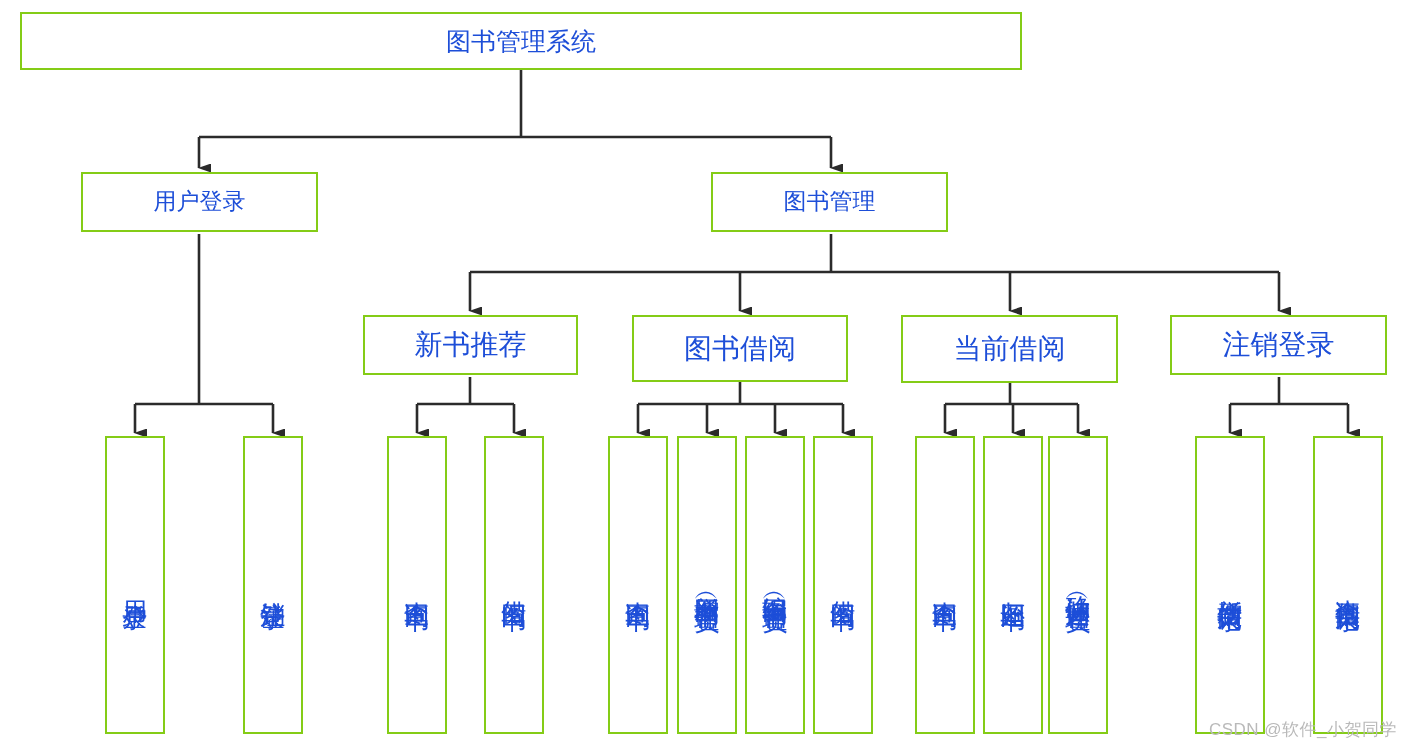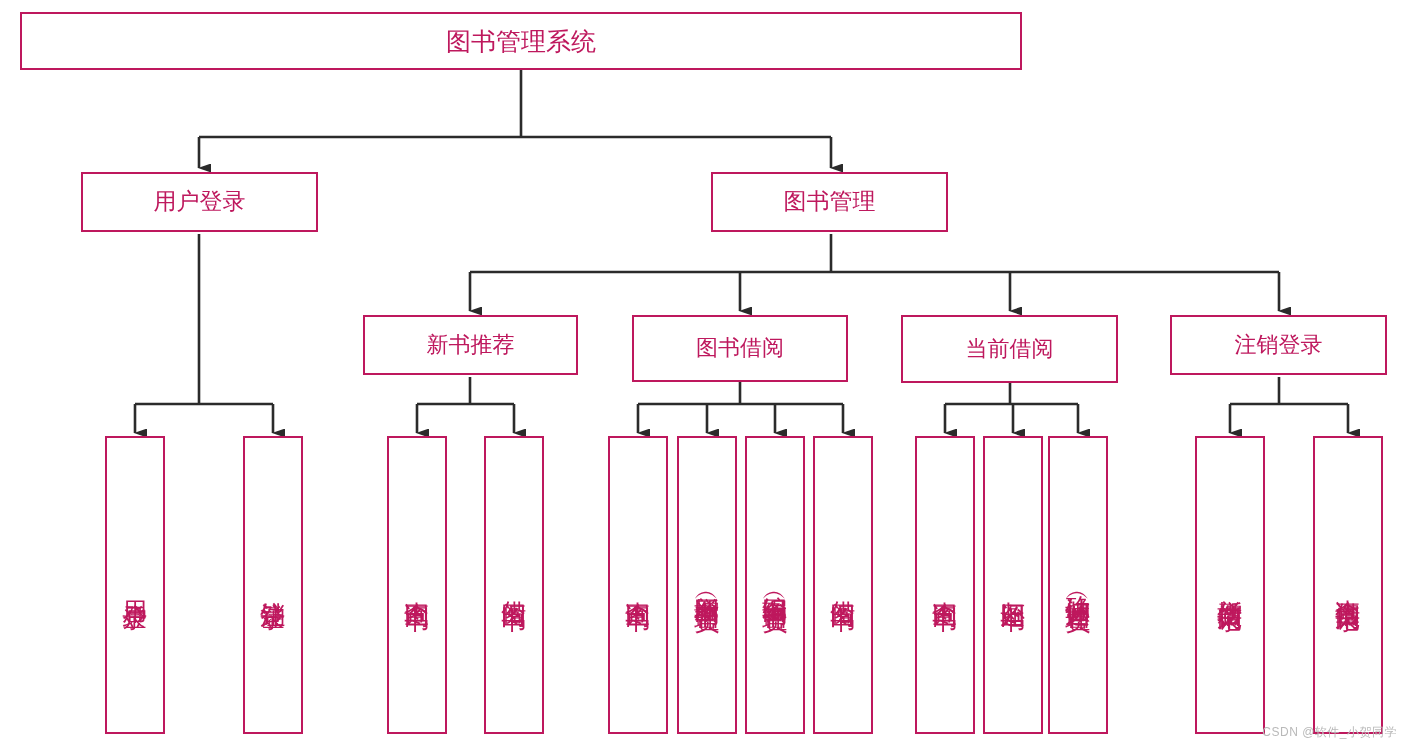--- a/index.html
+++ b/index.html
@@ -21,58 +21,58 @@
     position: absolute;
     left: 0;
     top: 0;
     width: 1405px;
     height: 747px;
     pointer-events: none;
   }
   .node {
     position: absolute;
     box-sizing: border-box;
-    border: 2px solid #be185d;
+    border: 2px solid #84cc16;
     background: #ffffff;
     display: flex;
     align-items: center;
     justify-content: center;
-    color: #be185d;
+    color: #1d4ed8;
   }
   .node-label {
     display: block;
     text-align: center;
     line-height: 1.28;
     white-space: pre;
   }
   .node.root .node-label {
     font-size: 25px;
   }
   .node.level2 .node-label {
     font-size: 23px;
   }
   .node.level3 .node-label {
-    font-size: 22px;
+    font-size: 28px;
   }
   .node.leaf {
     align-items: center;
     justify-content: center;
   }
   .node.leaf .node-label {
     writing-mode: vertical-rl;
     text-orientation: upright;
     font-size: 25px;
     letter-spacing: 2px;
     line-height: 1.05;
   }
   #watermark {
     position: absolute;
     right: 8px;
     bottom: 6px;
-    font-size: 12px;
+    font-size: 17px;
     color: #b9b9b9;
     letter-spacing: 0.5px;
     white-space: nowrap;
   }
 </style>
 </head>
 <body>
 
 <div id="diagram-canvas">
 

